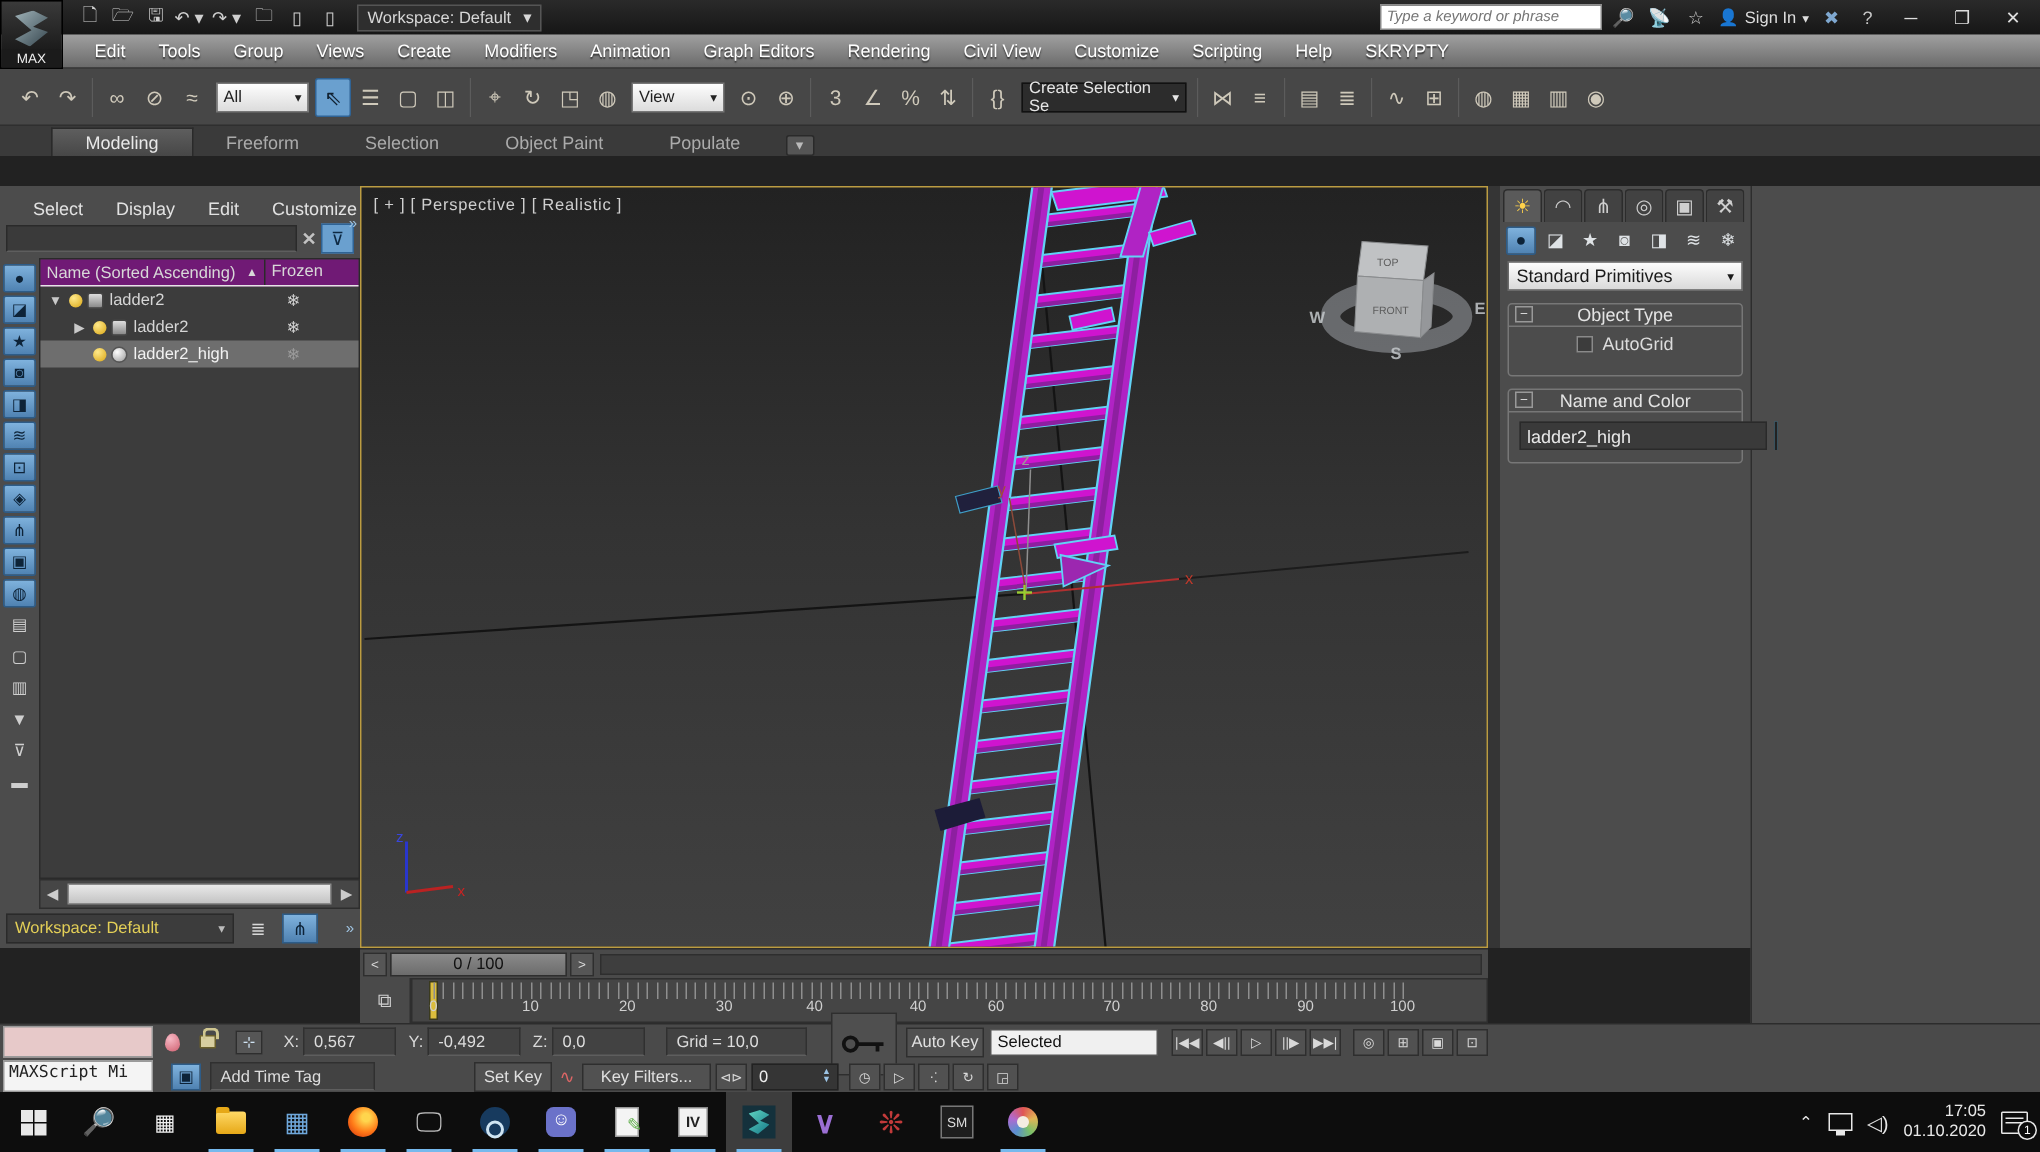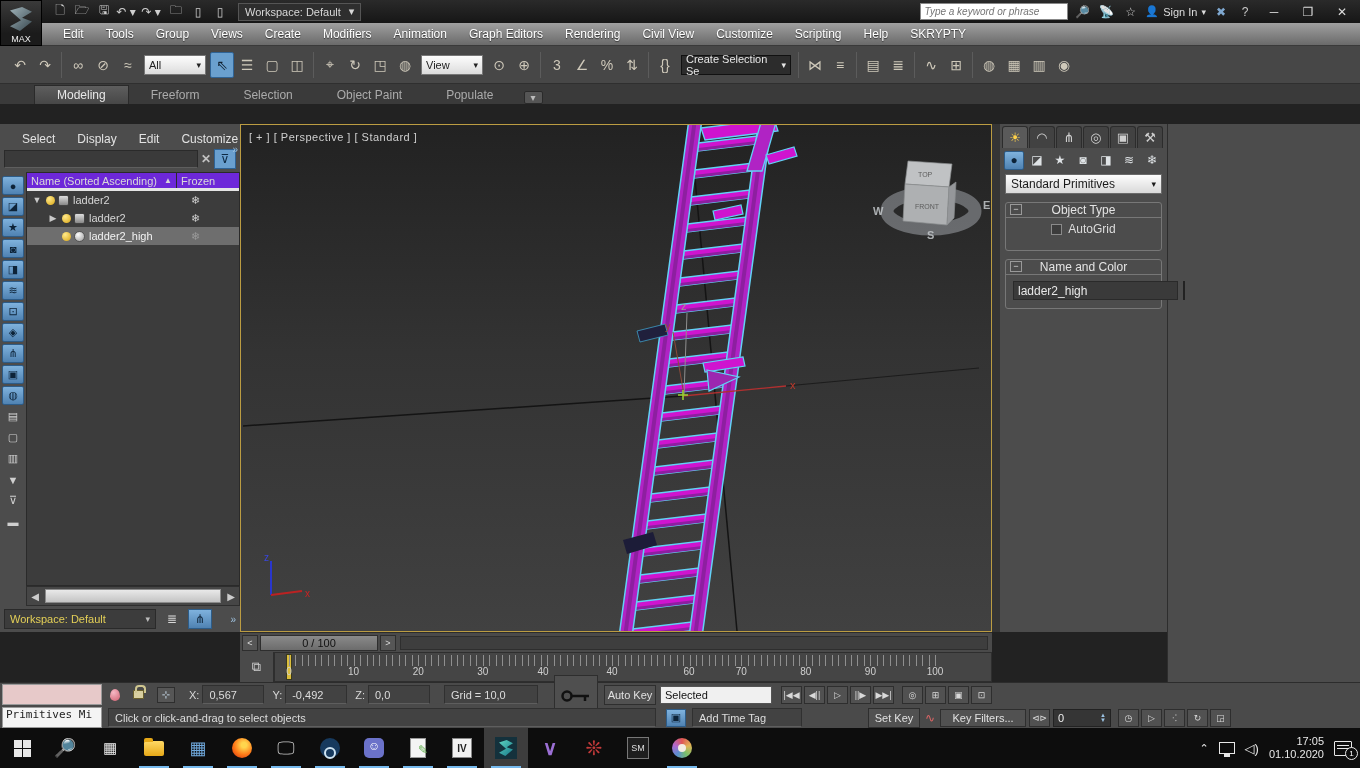--- a/index.html
+++ b/index.html
@@ -67,21 +67,21 @@
   .exp-clear { color:#c2c2c2; font-size:12px; font-weight:bold;}
   .exp-filter { width:22px; height:20px; background:#6aa0cf; border:1px solid #2f6395; display:flex; align-items:center; justify-content:center; color:#0e2a44; font-size:12px;}
   .exp-ovf { position:absolute; right:2px; top:-2px; color:#9fc3e0; font-size:10px;}
   .exp-body { position:absolute; top:48px; left:0; right:0; bottom:46px; display:flex; }
   .exp-strip { width:26px; background:#4c4c4c; display:flex; flex-direction:column; gap:2px; padding:4px 2px; }
   .strip-ico { width:22px; height:19px; display:flex; align-items:center; justify-content:center; font-size:11px;
     color:#dfe4e8; background:#585858; border:1px solid #3a3a3a; border-radius:2px;}
   .strip-ico.on { background:linear-gradient(#7fb2dd,#4f82b2); border-color:#2d5c88; color:#0d2338;}
   .strip-ico.flat { background:none; border-color:transparent; color:#cfcfcf;}
   .exp-table { flex:1; background:#3c3c3c; border:1px solid #2a2a2a; display:flex; flex-direction:column; }
-  .exp-head { display:flex; height:18px; background:#6d28d9; border-bottom:3px solid #e5e5e5; color:#d8d8d8; font-size:11px;}
+  .exp-head { display:flex; height:18px; background:#701a75; border-bottom:1px solid #e5e5e5; color:#d8d8d8; font-size:11px;}
   .exp-head .c-name { flex:1; padding:2px 4px; border-right:1px solid #2a2a2a; display:flex; justify-content:space-between; align-items:center;}
   .exp-head .c-frozen { width:62px; padding:2px 4px; }
   .exp-row { display:flex; height:18px; align-items:center; color:#d6d6d6; font-size:11px; }
   .exp-row.sel { background:#6e6e6e; color:#f2f2f2; }
   .exp-row .r-name { flex:1; display:flex; align-items:center; height:100%; }
   .exp-row .r-frozen { width:62px; text-align:left; padding-left:14px; color:#cfcfcf; font-size:11px;}
   .exp-row.sel .r-frozen { color:#9a9a9a; }
   .tog { width:12px; text-align:center; color:#c9c9c9; font-size:9px; }
   .bulb { width:9px; height:9px; border-radius:50%; background:radial-gradient(circle at 35% 30%,#ffe98a,#d9a514); margin:0 3px; }
   .obj-ico { width:11px; height:11px; margin-right:4px; }
@@ -405,21 +405,21 @@
         <span>Workspace: Default</span>
           <span style="color:#bbb;font-size:9px">▾</span>
       </div>
       <span class="ws-ico">≣</span>
       <span class="ws-ico on">⋔</span>
       <span style="margin-left:auto;color:#9fc3e0;font-size:10px">»</span>
     </div>
   </div>
 
   <div class="viewport">
-    <div class="vp-label">[ + ] [ Perspective ] [ Standard ]</div>
+    <div class="vp-label">[ + ] [ Perspective ] [ Realistic ]</div>
     <svg id="vpsvg" width="750" height="506" viewBox="0 0 750 506">
 
       <line x1="449" y1="0" x2="496" y2="506" stroke="#141414" stroke-width="1.5"></line>
       <line x1="2" y1="301" x2="442" y2="271" stroke="#141414" stroke-width="1.5"></line>
       <line x1="545" y1="261" x2="738" y2="243" stroke="#1c1c1c" stroke-width="1.2"></line>
 
       <g id="ladder">
           <polygon points="457.1621621621622,18 516.1621621621622,11 516.1621621621622,19 457.1621621621622,26" fill="#cf14cf" stroke="#62d2f5" stroke-width="1.3"></polygon>
           <polygon points="457.1621621621622,23 516.1621621621622,16 516.1621621621622,19 457.1621621621622,26" fill="#8d1fa0" stroke="none" stroke-width="1.4"></polygon>
           <polygon points="453.5135135135135,45 512.5135135135135,38 512.5135135135135,46 453.5135135135135,53" fill="#cf14cf" stroke="#62d2f5" stroke-width="1.3"></polygon>
@@ -616,21 +616,21 @@
         <div class="tick" style="left: 343.46px;"></div>
         <div class="tick" style="left: 349.92px;"></div>
         <div class="tick" style="left: 356.38px;"></div>
         <div class="tick" style="left: 362.84px;"></div>
         <div class="tick" style="left: 369.3px;"></div>
         <div class="tick" style="left: 375.76px;"></div>
         <div class="tick" style="left: 382.22px;"></div>
         <div class="tick" style="left: 388.68px;"></div>
         <div class="tick" style="left: 395.14px;"></div>
         <div class="tick" style="left: 401.6px;"></div>
-        <div class="tick-label" style="left: 414px;">60</div>
+        <div class="tick-label" style="left: 389px;">60</div>
         <div class="tick" style="left: 408.06px;"></div>
         <div class="tick" style="left: 414.52px;"></div>
         <div class="tick" style="left: 420.98px;"></div>
         <div class="tick" style="left: 427.44px;"></div>
         <div class="tick" style="left: 433.9px;"></div>
         <div class="tick" style="left: 440.36px;"></div>
         <div class="tick" style="left: 446.82px;"></div>
         <div class="tick" style="left: 453.28px;"></div>
         <div class="tick" style="left: 459.74px;"></div>
         <div class="tick" style="left: 466.2px;"></div>
@@ -701,22 +701,21 @@
           <div class="pb-ico">▶▶|</div>
         </div>
       <div id="nav1" style="display:flex;margin-left:6px">
           <div class="pb-ico">◎</div>
           <div class="pb-ico">⊞</div>
           <div class="pb-ico">▣</div>
           <div class="pb-ico">⊡</div>
         </div>
     </div>
     <div class="srow srow2">
-      <div class="ms-bot">Primitives Mi</div>
-      <div class="sfield prompt-field">Click or click-and-drag to select objects</div>
+      <div class="ms-bot">MAXScript Mi</div>
       <div class="iso-btn">▣</div>
       <div class="sfield att">Add Time Tag</div>
       <div style="width:64px"></div>
       <div class="akbtn">Set Key</div>
       <span class="curve-ico">∿</span>
       <div class="kf-btn">Key Filters...</div>
       <div class="pb-ico">⊲⊳</div>
       <div class="frame-field">
         <span>0</span>
         <span class="spin">

